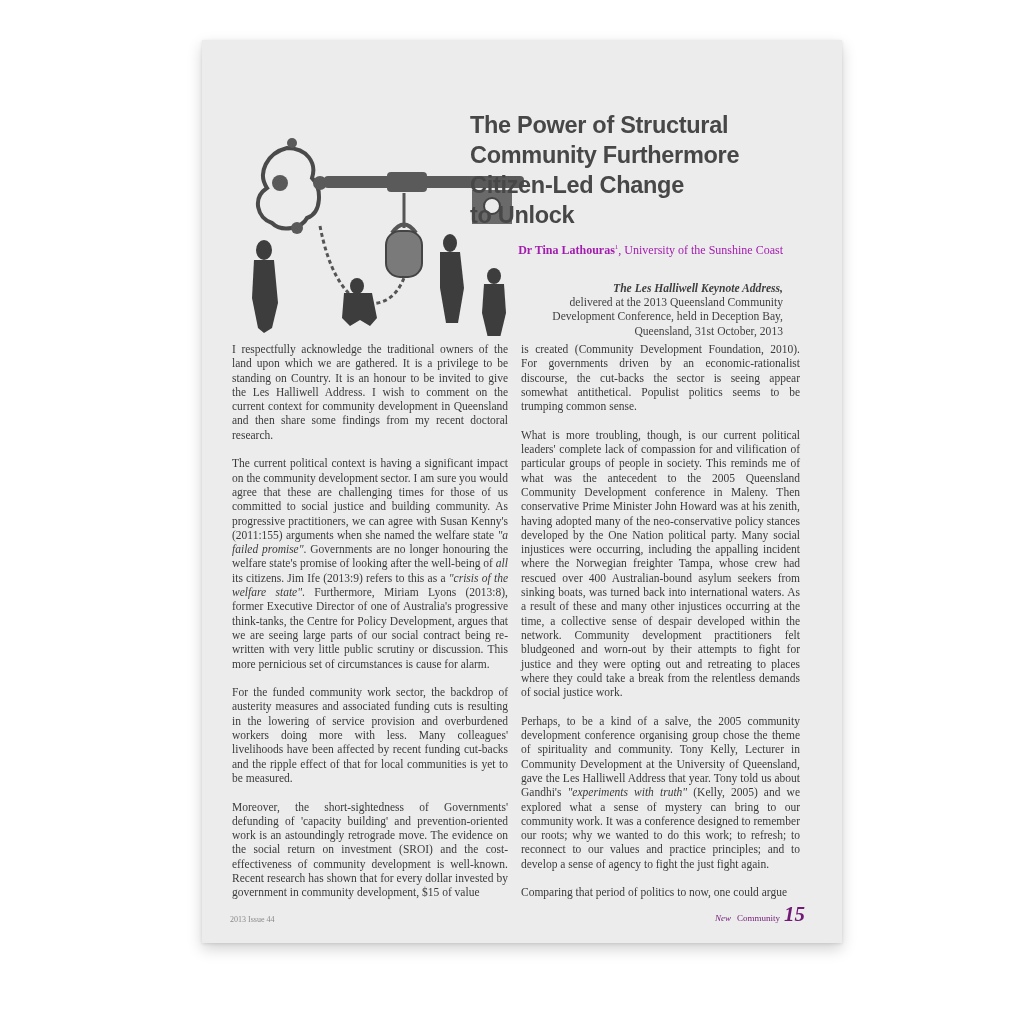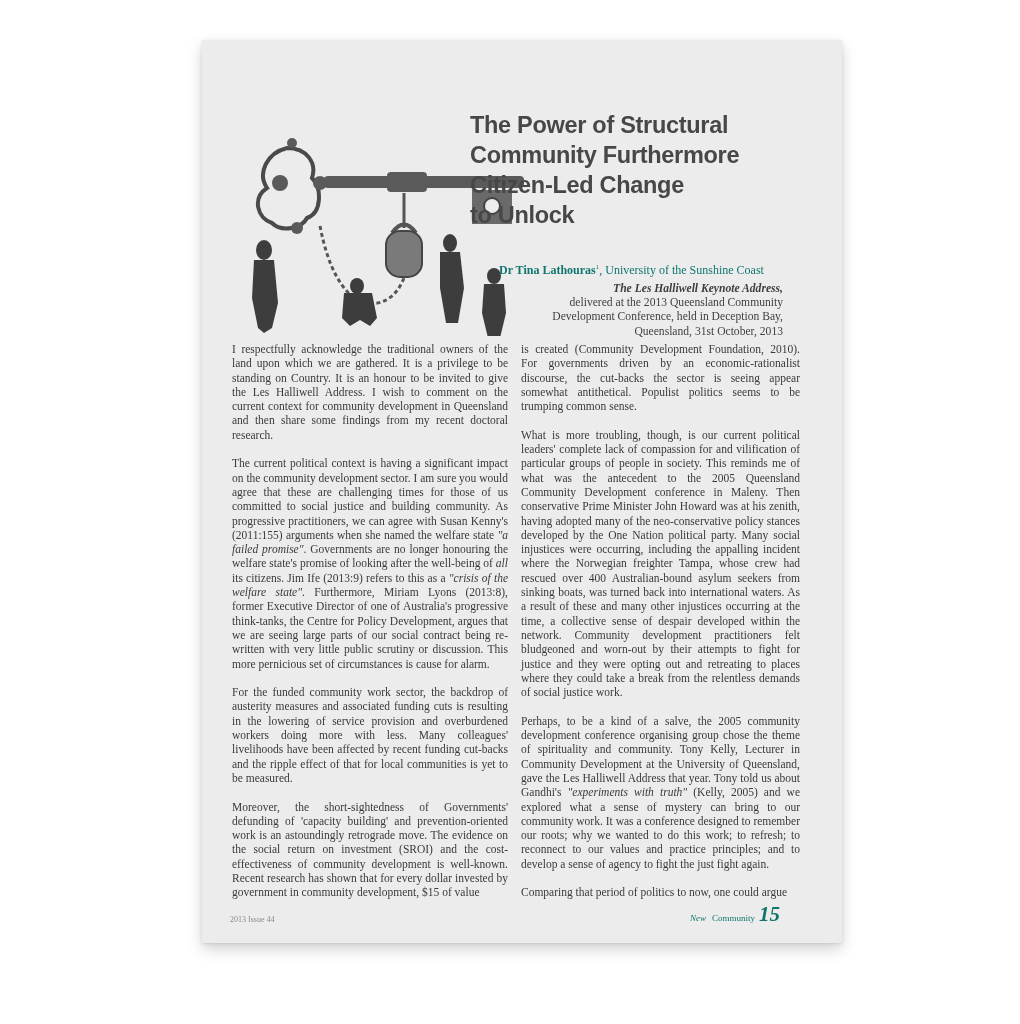--- a/index.html
+++ b/index.html
@@ -16,44 +16,44 @@
     position:absolute; left:232px; top:128px; width:296px; height:208px;
   }
   .title-block {
     position:absolute; left:470px; top:110px; width:313px; text-align:left;
   }
   .title {
     font-family:"Liberation Sans", sans-serif; font-weight:bold; color:#474747;
     font-size:23.5px; line-height:30px; letter-spacing:-0.3px; margin:0;
   }
   .byline {
-    position:absolute; left:480px; top:243px; width:303px; text-align:center;
-    font-family:"Liberation Serif", serif; font-size:12px; color:#0f766e;margin-top:20px;
+    position:absolute; left:480px; top:243px; width:303px; text-align:right;
+    font-family:"Liberation Serif", serif; font-size:12px; color:#a21caf;
   }
   .byline b { font-weight:bold; }
   .byline sup { font-size:7px; }
   .address {
     position:absolute; left:470px; top:282px; width:313px; text-align:right;
     font-family:"Liberation Serif", serif; font-size:11.6px; line-height:14.2px; color:#3f3f3f;
   }
   .address .t { font-style:italic; font-weight:bold; }
   .col {
     position:absolute; font-family:"Liberation Serif", serif; font-size:11.5px;
     line-height:14.3px; color:#3a3a3a; text-align:justify;
   }
   .col p { margin:0 0 14.3px 0; }
   .col-left { left:232px; top:342px; width:276px; }
   .col-right { left:521px; top:342px; width:279px; }
   .footer-left {
     position:absolute; left:230px; top:915px; font-family:"Liberation Serif", serif;
     font-size:8px; color:#8a8a8a;
   }
   .footer-right {
-    position:absolute; left:690px; top:902px; width:115px; text-align:left;
-    font-family:"Liberation Serif", serif; color:#0f766e;
+    position:absolute; left:690px; top:902px; width:115px; text-align:right;
+    font-family:"Liberation Serif", serif; color:#701a75;
   }
   .footer-right .mag { font-size:9px; font-style:italic; margin-right:6px; }
   .footer-right .mag2 { font-size:9px; margin-right:4px; }
   .footer-right .num { font-size:21px; font-style:italic; font-weight:bold; }
 </style>
 </head>
 <body>
 
 <div class="page"></div>
 

